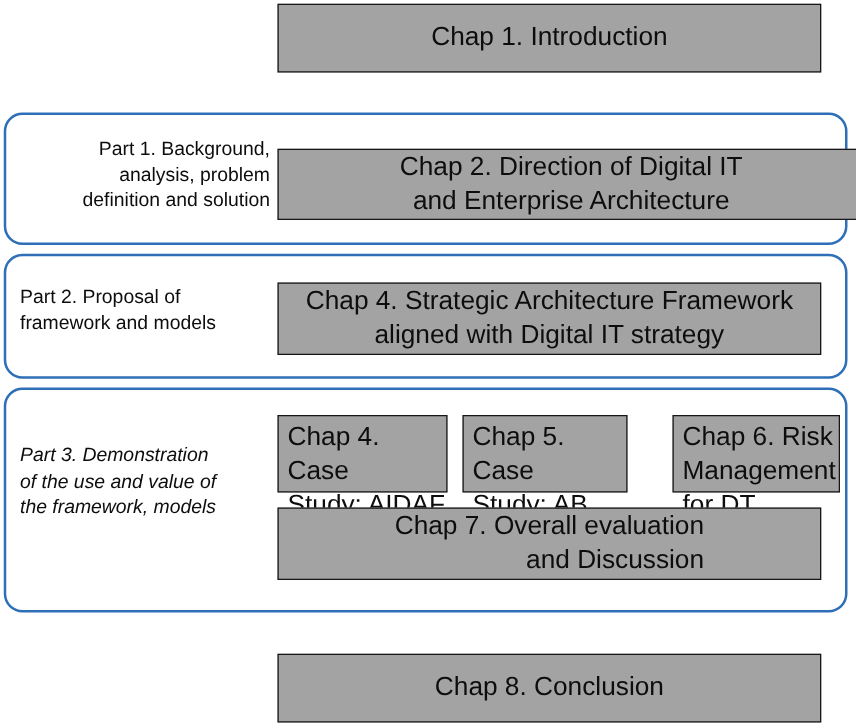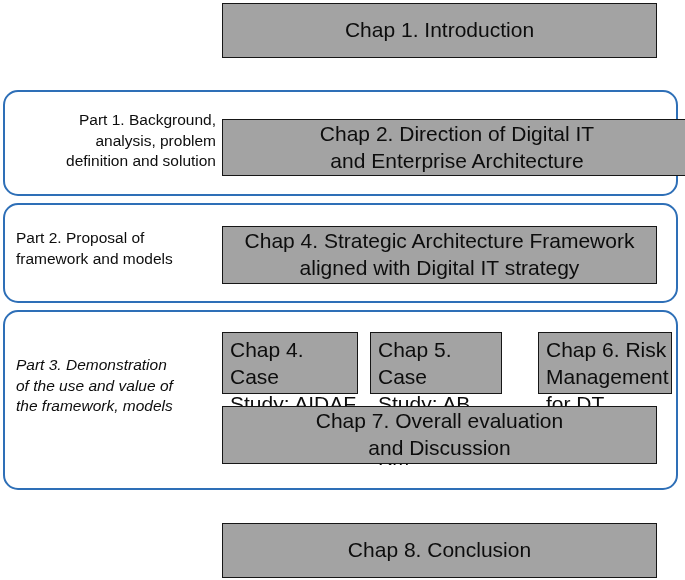--- a/index.html
+++ b/index.html
@@ -44,21 +44,21 @@
     justify-content: flex-start;
     align-items: flex-start;
   }
   .chap-box.left-align .txt {
     text-align: left;
     padding: 4px 0 0 7px;
   }
 
   
   .chap-box.block-center .txt {
-    text-align: center;
+    text-align: right;
   }
 
   
   .part-box {
     position: absolute;
     box-sizing: border-box;
     border: 2.4px solid #2E6FB7;
     border-radius: 15px;
     background: #ffffff;
   }

